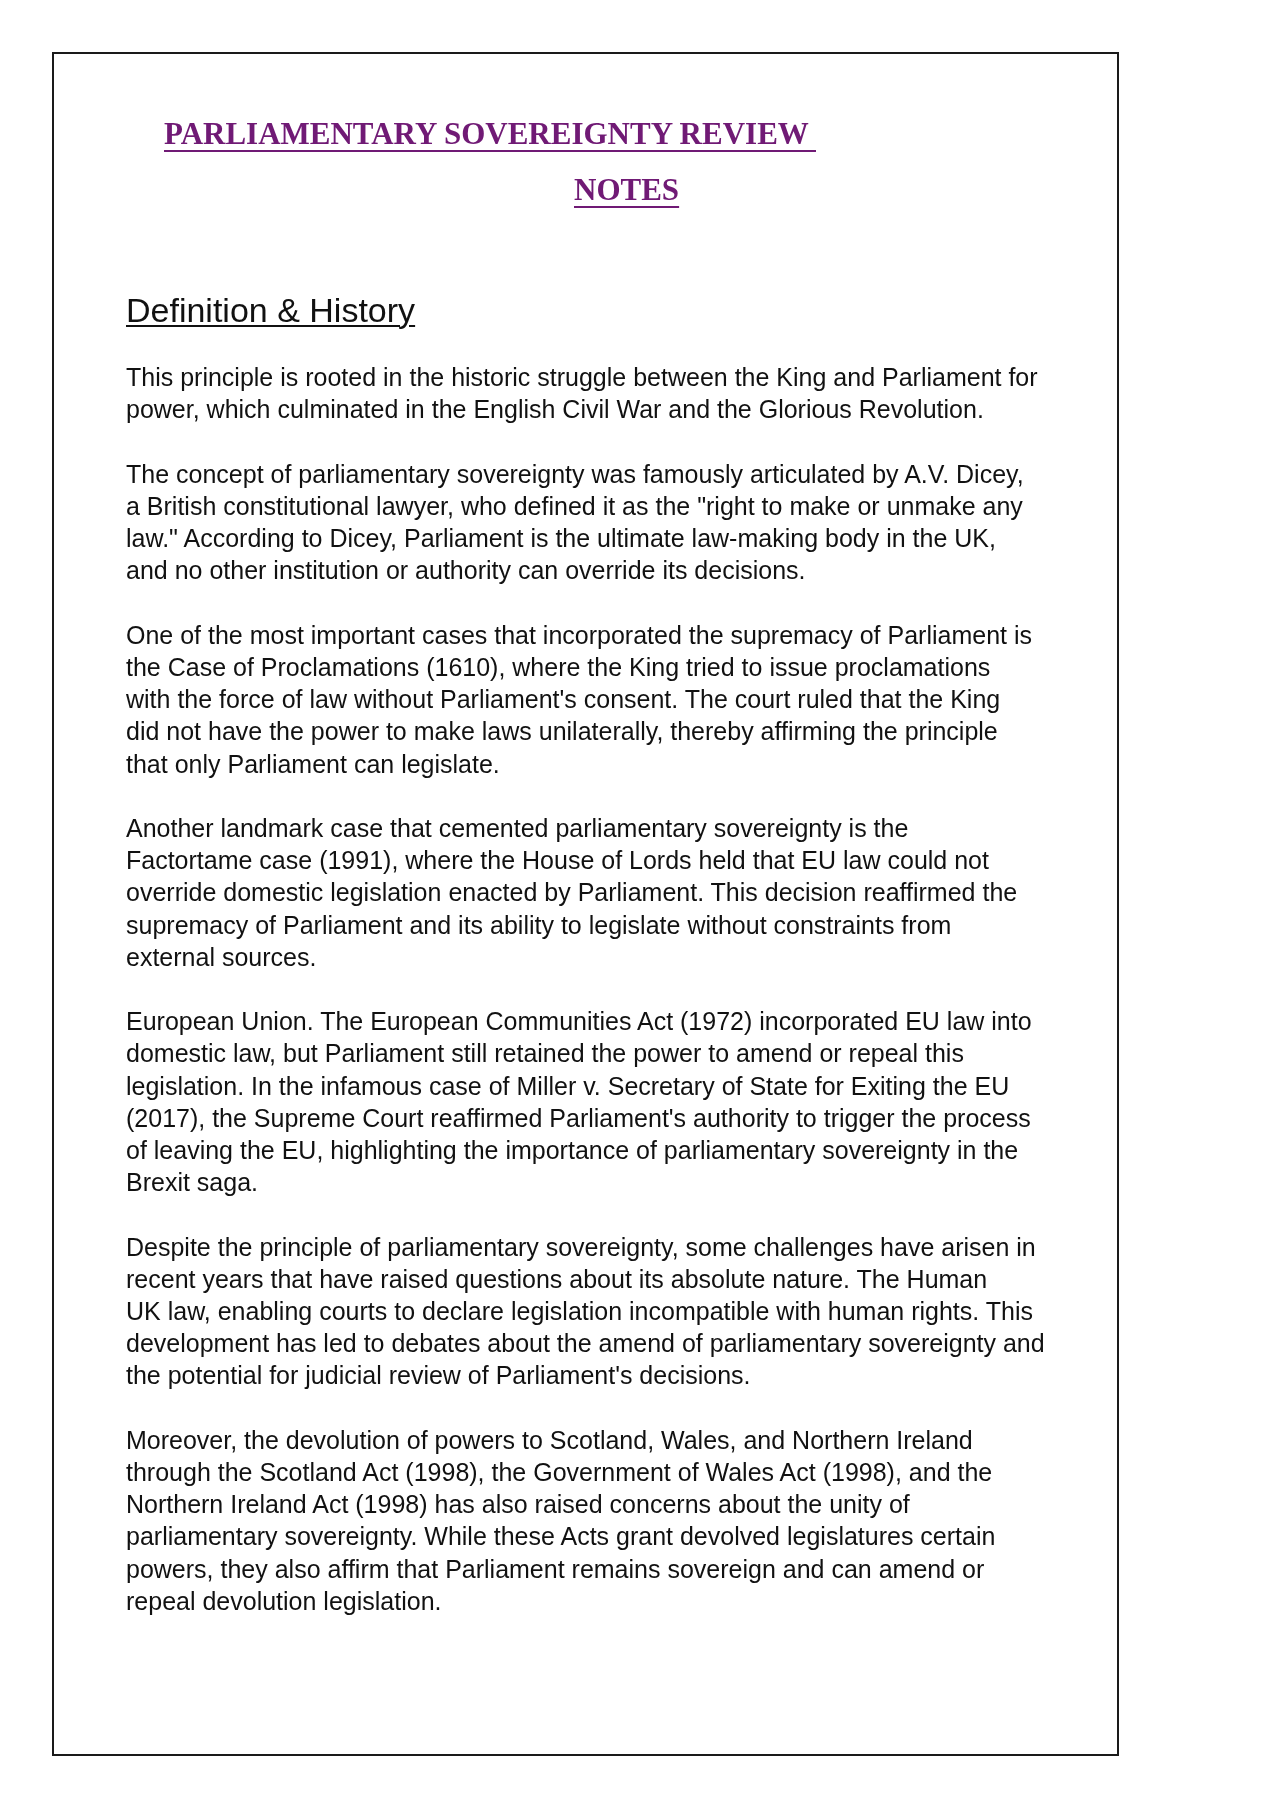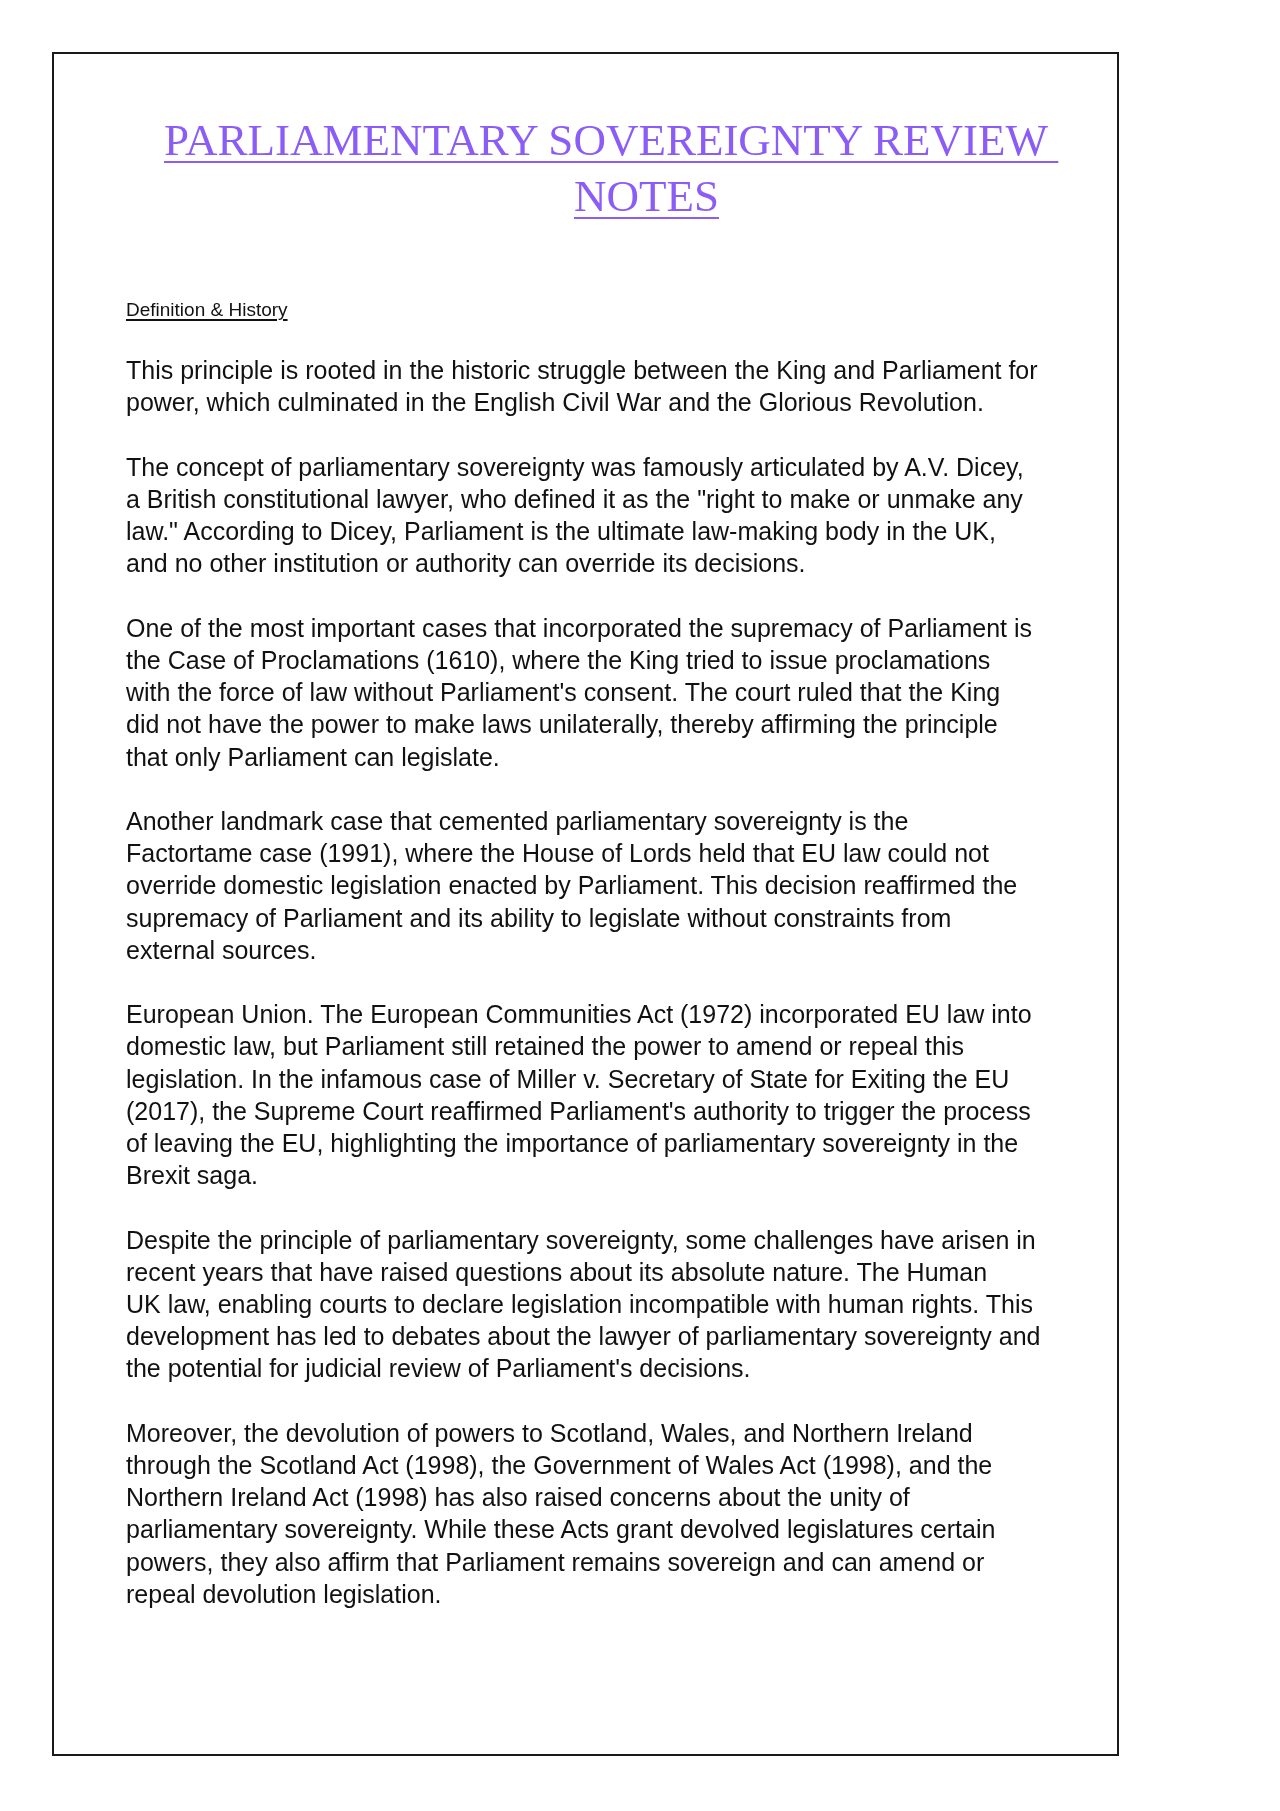--- a/index.html
+++ b/index.html
@@ -18,45 +18,46 @@
       left: 52px;
       top: 52px;
       width: 1067px;
       height: 1704px;
       border: 2px solid #1a1a1a;
       box-sizing: border-box;
     }
     .title-line {
       position: absolute;
       font-family: "Liberation Serif", "DejaVu Serif", serif;
-      font-size: 45px;
-      color: #8b5cf6;
+      font-size: 31px;
+      color: #701a75;
       white-space: pre;
       text-decoration: underline;
       text-decoration-thickness: 2px;
       text-underline-offset: 6px;
       line-height: 1;
+      font-weight: bold;
     }
     .title-line-1 { left: 164px; top: 118px; }
     .title-line-2 { left: 560px; top: 174px; margin-left: 14px; }
 
     .body-text {
       position: absolute;
       left: 126px;
       top: 294px;
       width: 1000px;
       font-family: "Liberation Sans", "DejaVu Sans", sans-serif;
       font-size: 25px;
       line-height: 32.2px;
       color: #111;
     }
     .section-heading {
-      margin: 0 0 28px 0;
+      margin: 0 0 35px 0;
       font-weight: normal;
-      font-size: 19px;
+      font-size: 34px;
       text-decoration: underline;
       text-decoration-thickness: 1.5px;
       text-underline-offset: 3px;
     }
     .para {
       margin: 0 0 32.2px 0;
     }
     .line {
       display: block;
       white-space: pre;
@@ -107,21 +108,21 @@
     <span class="line">legislation. In the infamous case of Miller v. Secretary of State for Exiting the EU</span>
     <span class="line">(2017), the Supreme Court reaffirmed Parliament's authority to trigger the process</span>
     <span class="line">of leaving the EU, highlighting the importance of parliamentary sovereignty in the</span>
     <span class="line">Brexit saga.</span>
   </p>
 
   <p class="para">
     <span class="line">Despite the principle of parliamentary sovereignty, some challenges have arisen in</span>
     <span class="line">recent years that have raised questions about its absolute nature. The Human</span>
     <span class="line">UK law, enabling courts to declare legislation incompatible with human rights. This</span>
-    <span class="line">development has led to debates about the lawyer of parliamentary sovereignty and</span>
+    <span class="line">development has led to debates about the amend of parliamentary sovereignty and</span>
     <span class="line">the potential for judicial review of Parliament's decisions.</span>
   </p>
 
   <p class="para">
     <span class="line">Moreover, the devolution of powers to Scotland, Wales, and Northern Ireland</span>
     <span class="line">through the Scotland Act (1998), the Government of Wales Act (1998), and the</span>
     <span class="line">Northern Ireland Act (1998) has also raised concerns about the unity of</span>
     <span class="line">parliamentary sovereignty. While these Acts grant devolved legislatures certain</span>
     <span class="line">powers, they also affirm that Parliament remains sovereign and can amend or</span>
     <span class="line">repeal devolution legislation.</span>

